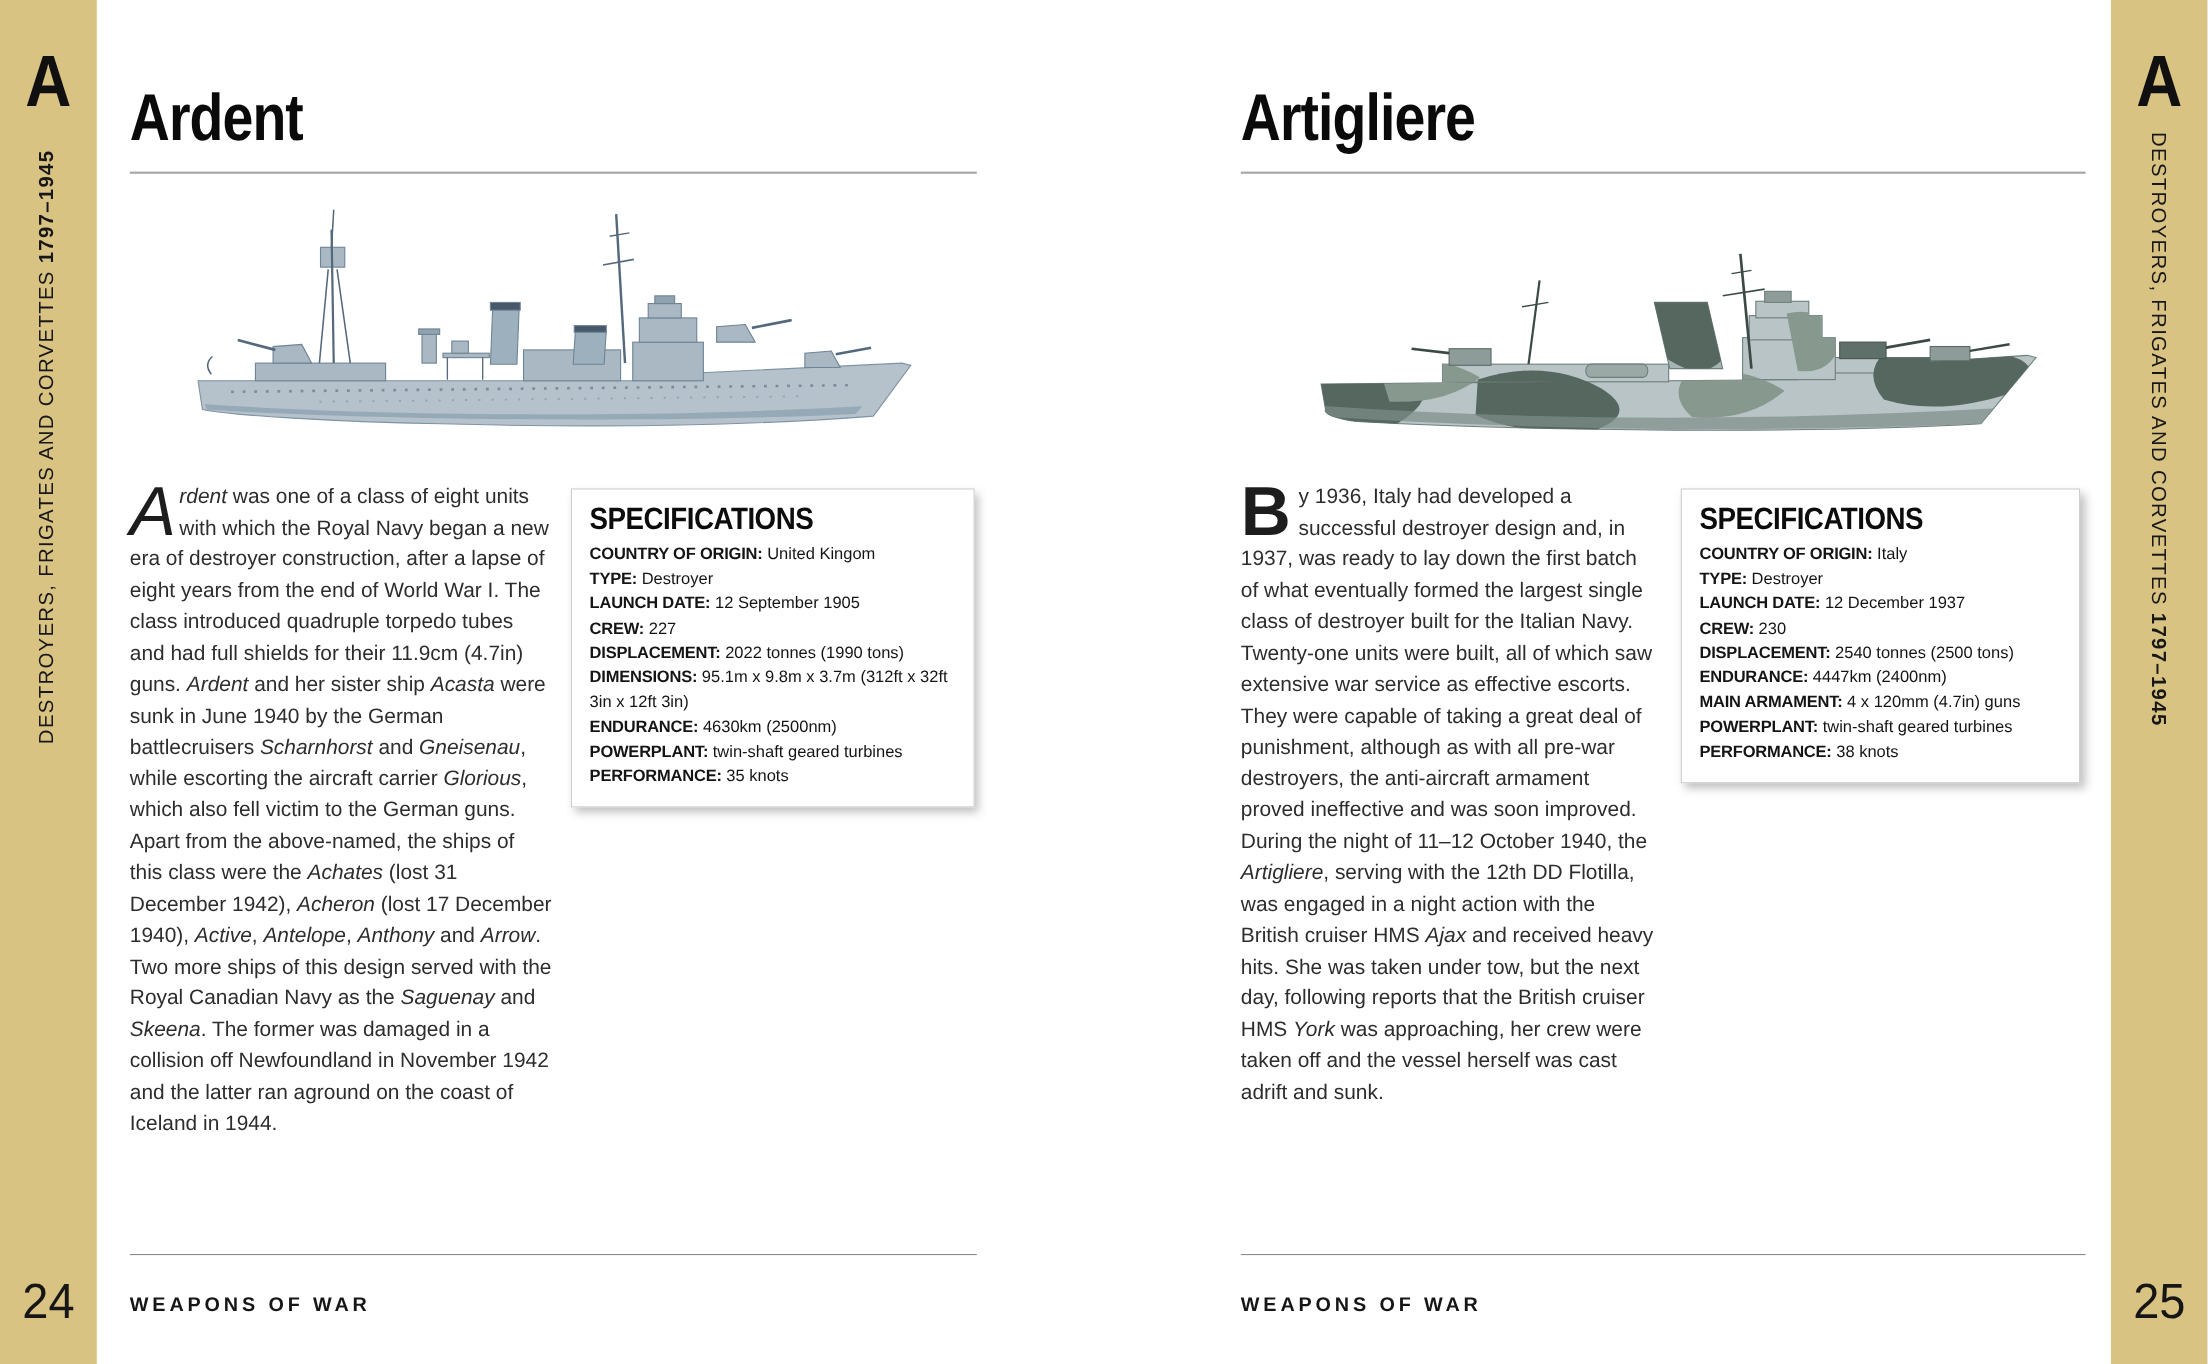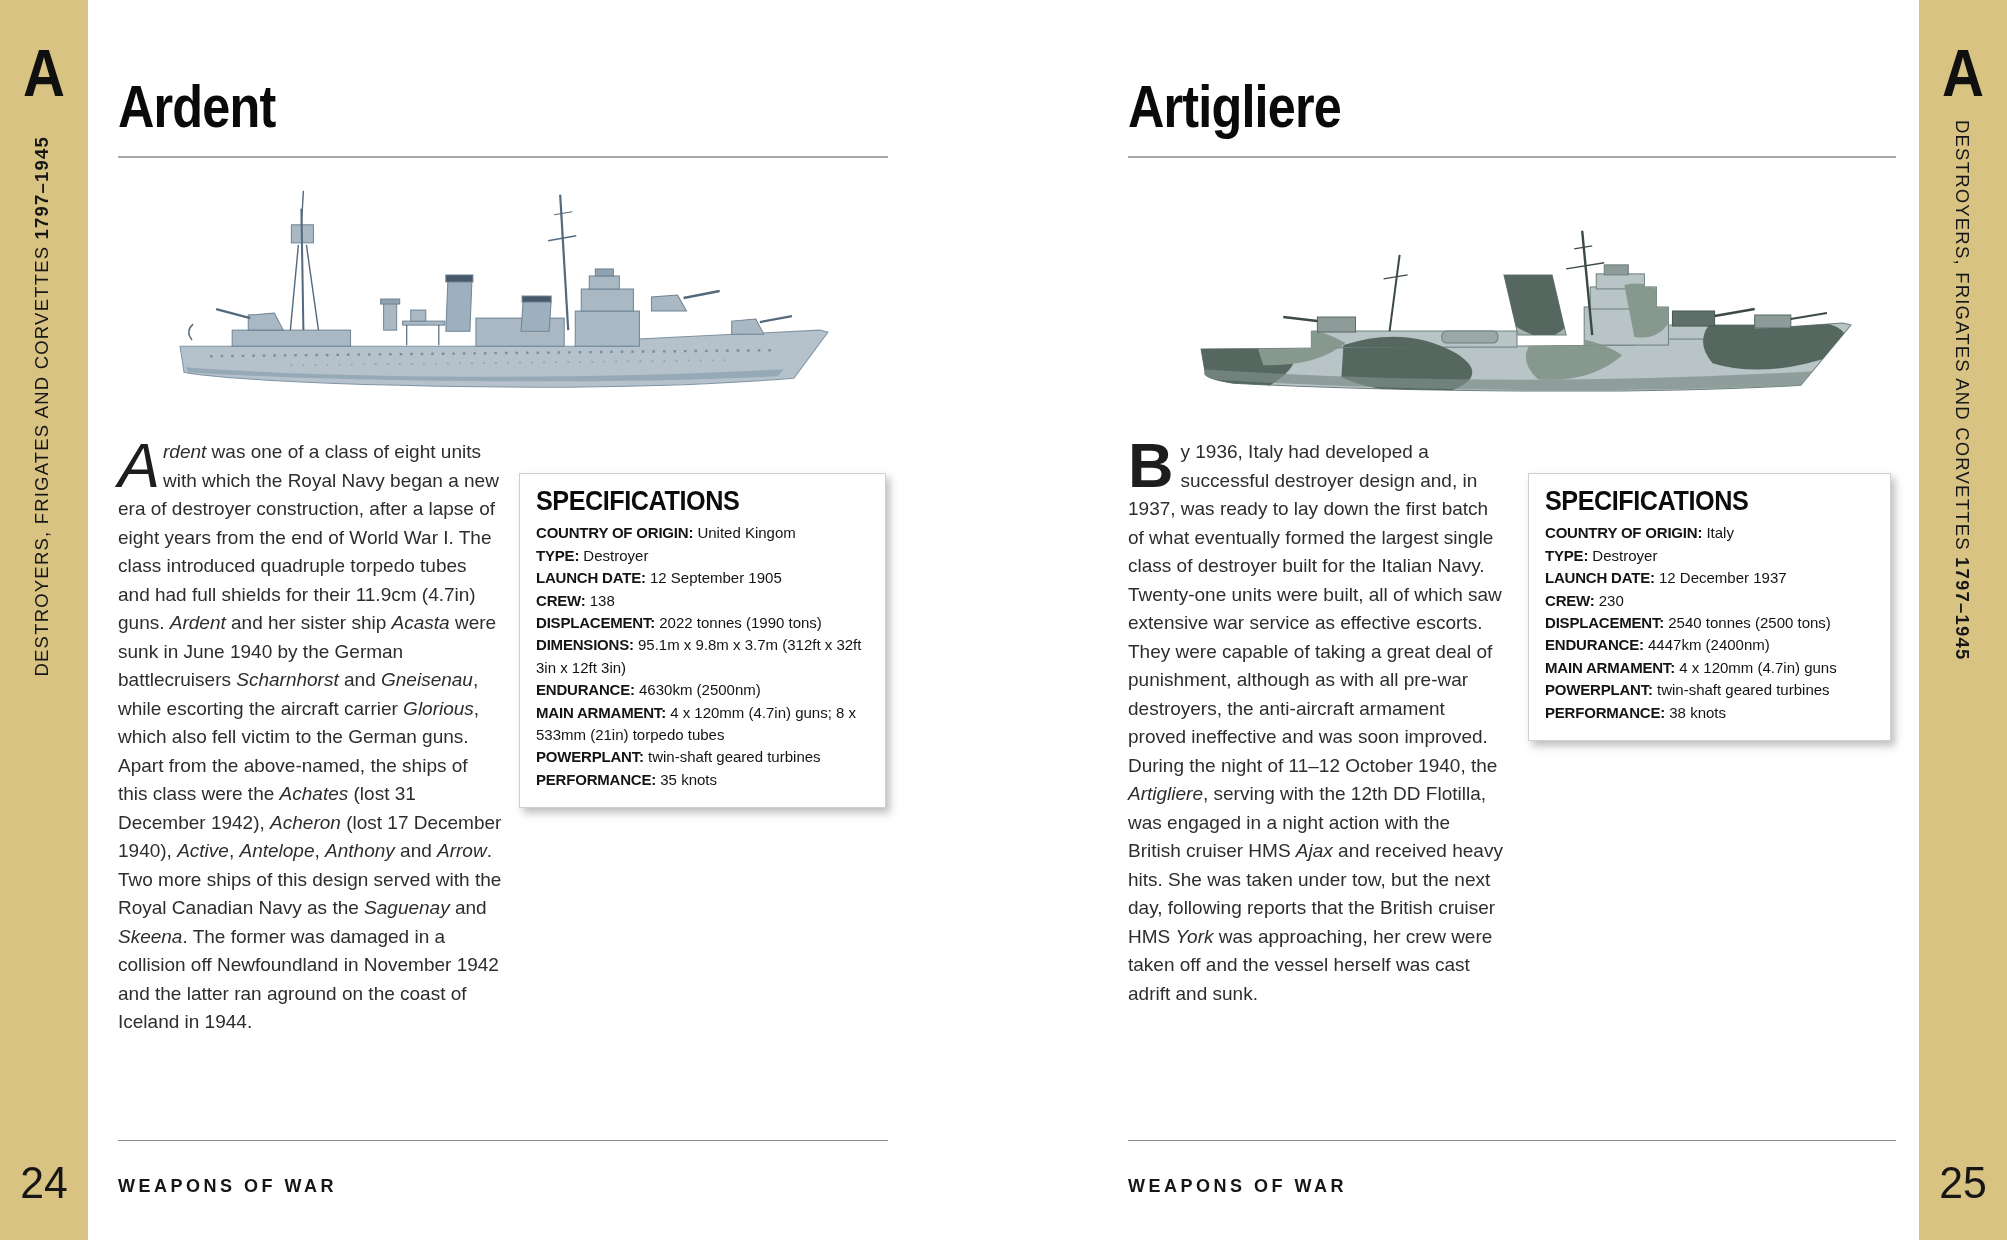--- a/index.html
+++ b/index.html
@@ -43,21 +43,21 @@
   .body-col{position:absolute;top:438px;font-size:19px;line-height:28.5px;color:#2d2d2d;}
   .bc-left{left:118px;width:384px;}
   .bc-right{left:1128px;width:380px;}
   .body-col .it{font-style:italic;}
   .dropcap{float:left;font-size:63px;line-height:49px;padding:3px 7px 0 0;color:#1d1d1d;}
   .dc-italic{font-style:italic;font-weight:400;padding-right:3px;}
   .dc-bold{font-weight:700;}
 
   
   .specs{position:absolute;top:444px;background:#ffffff;border:1px solid #cfcfcf;
-    box-shadow:4px 5px 8px rgba(110,110,110,.45);padding:12px 16px 16px;margin-top:29px;}
+    box-shadow:4px 5px 8px rgba(110,110,110,.45);padding:12px 16px 16px;}
   .sp-left{left:519px;width:333px;}
   .sp-right{left:1528px;width:329px;}
   .specs h2{margin:0 0 7px;font-size:28px;line-height:1.05;font-weight:700;color:#0c0c0c;
     letter-spacing:-.5px;transform:scaleX(.9);transform-origin:0 50%;}
   .spec-row{font-size:15px;line-height:22.4px;color:#141414;}
   .spec-row b{font-weight:700;letter-spacing:-.2px;}
 
   
   .footer-rule{position:absolute;top:1140px;height:1px;background:#8a8a8a;}
   .fr-left{left:118px;width:770px;}
@@ -188,25 +188,24 @@
   <div class="body-col bc-right">
     <span class="dropcap dc-bold">B</span><span><span>y 1936, Italy had developed a successful destroyer design and, in 1937, was ready to lay down the first batch of what eventually formed the largest single class of destroyer built for the Italian Navy. Twenty-one units were built, all of which saw extensive war service as effective escorts. They were capable of taking a great deal of punishment, although as with all pre-war destroyers, the anti-aircraft armament proved ineffective and was soon improved. During the night of 11–12 October 1940, the </span><span class="it">Artigliere</span><span>, serving with the 12th DD Flotilla, was engaged in a night action with the British cruiser HMS </span><span class="it">Ajax</span><span> and received heavy hits. She was taken under tow, but the next day, following reports that the British cruiser HMS </span><span class="it">York</span><span> was approaching, her crew were taken off and the vessel herself was cast adrift and sunk.</span></span>
   </div>
 
   <div class="specs sp-left">
     <h2>SPECIFICATIONS</h2>
     <div>
         <div class="spec-row"><b>COUNTRY OF ORIGIN:</b><span> United Kingom</span></div>
         <div class="spec-row"><b>TYPE:</b><span> Destroyer</span></div>
         <div class="spec-row"><b>LAUNCH DATE:</b><span> 12 September 1905</span></div>
-        <div class="spec-row"><b>CREW:</b><span> 138</span></div>
+        <div class="spec-row"><b>CREW:</b><span> 227</span></div>
         <div class="spec-row"><b>DISPLACEMENT:</b><span> 2022 tonnes (1990 tons)</span></div>
         <div class="spec-row"><b>DIMENSIONS:</b><span> 95.1m x 9.8m x 3.7m (312ft x 32ft 3in x 12ft 3in)</span></div>
         <div class="spec-row"><b>ENDURANCE:</b><span> 4630km (2500nm)</span></div>
-        <div class="spec-row"><b>MAIN ARMAMENT:</b><span> 4 x 120mm (4.7in) guns; 8 x 533mm (21in) torpedo tubes</span></div>
         <div class="spec-row"><b>POWERPLANT:</b><span> twin-shaft geared turbines</span></div>
         <div class="spec-row"><b>PERFORMANCE:</b><span> 35 knots</span></div>
       </div>
   </div>
 
   <div class="specs sp-right">
     <h2>SPECIFICATIONS</h2>
     <div>
         <div class="spec-row"><b>COUNTRY OF ORIGIN:</b><span> Italy</span></div>
         <div class="spec-row"><b>TYPE:</b><span> Destroyer</span></div>

